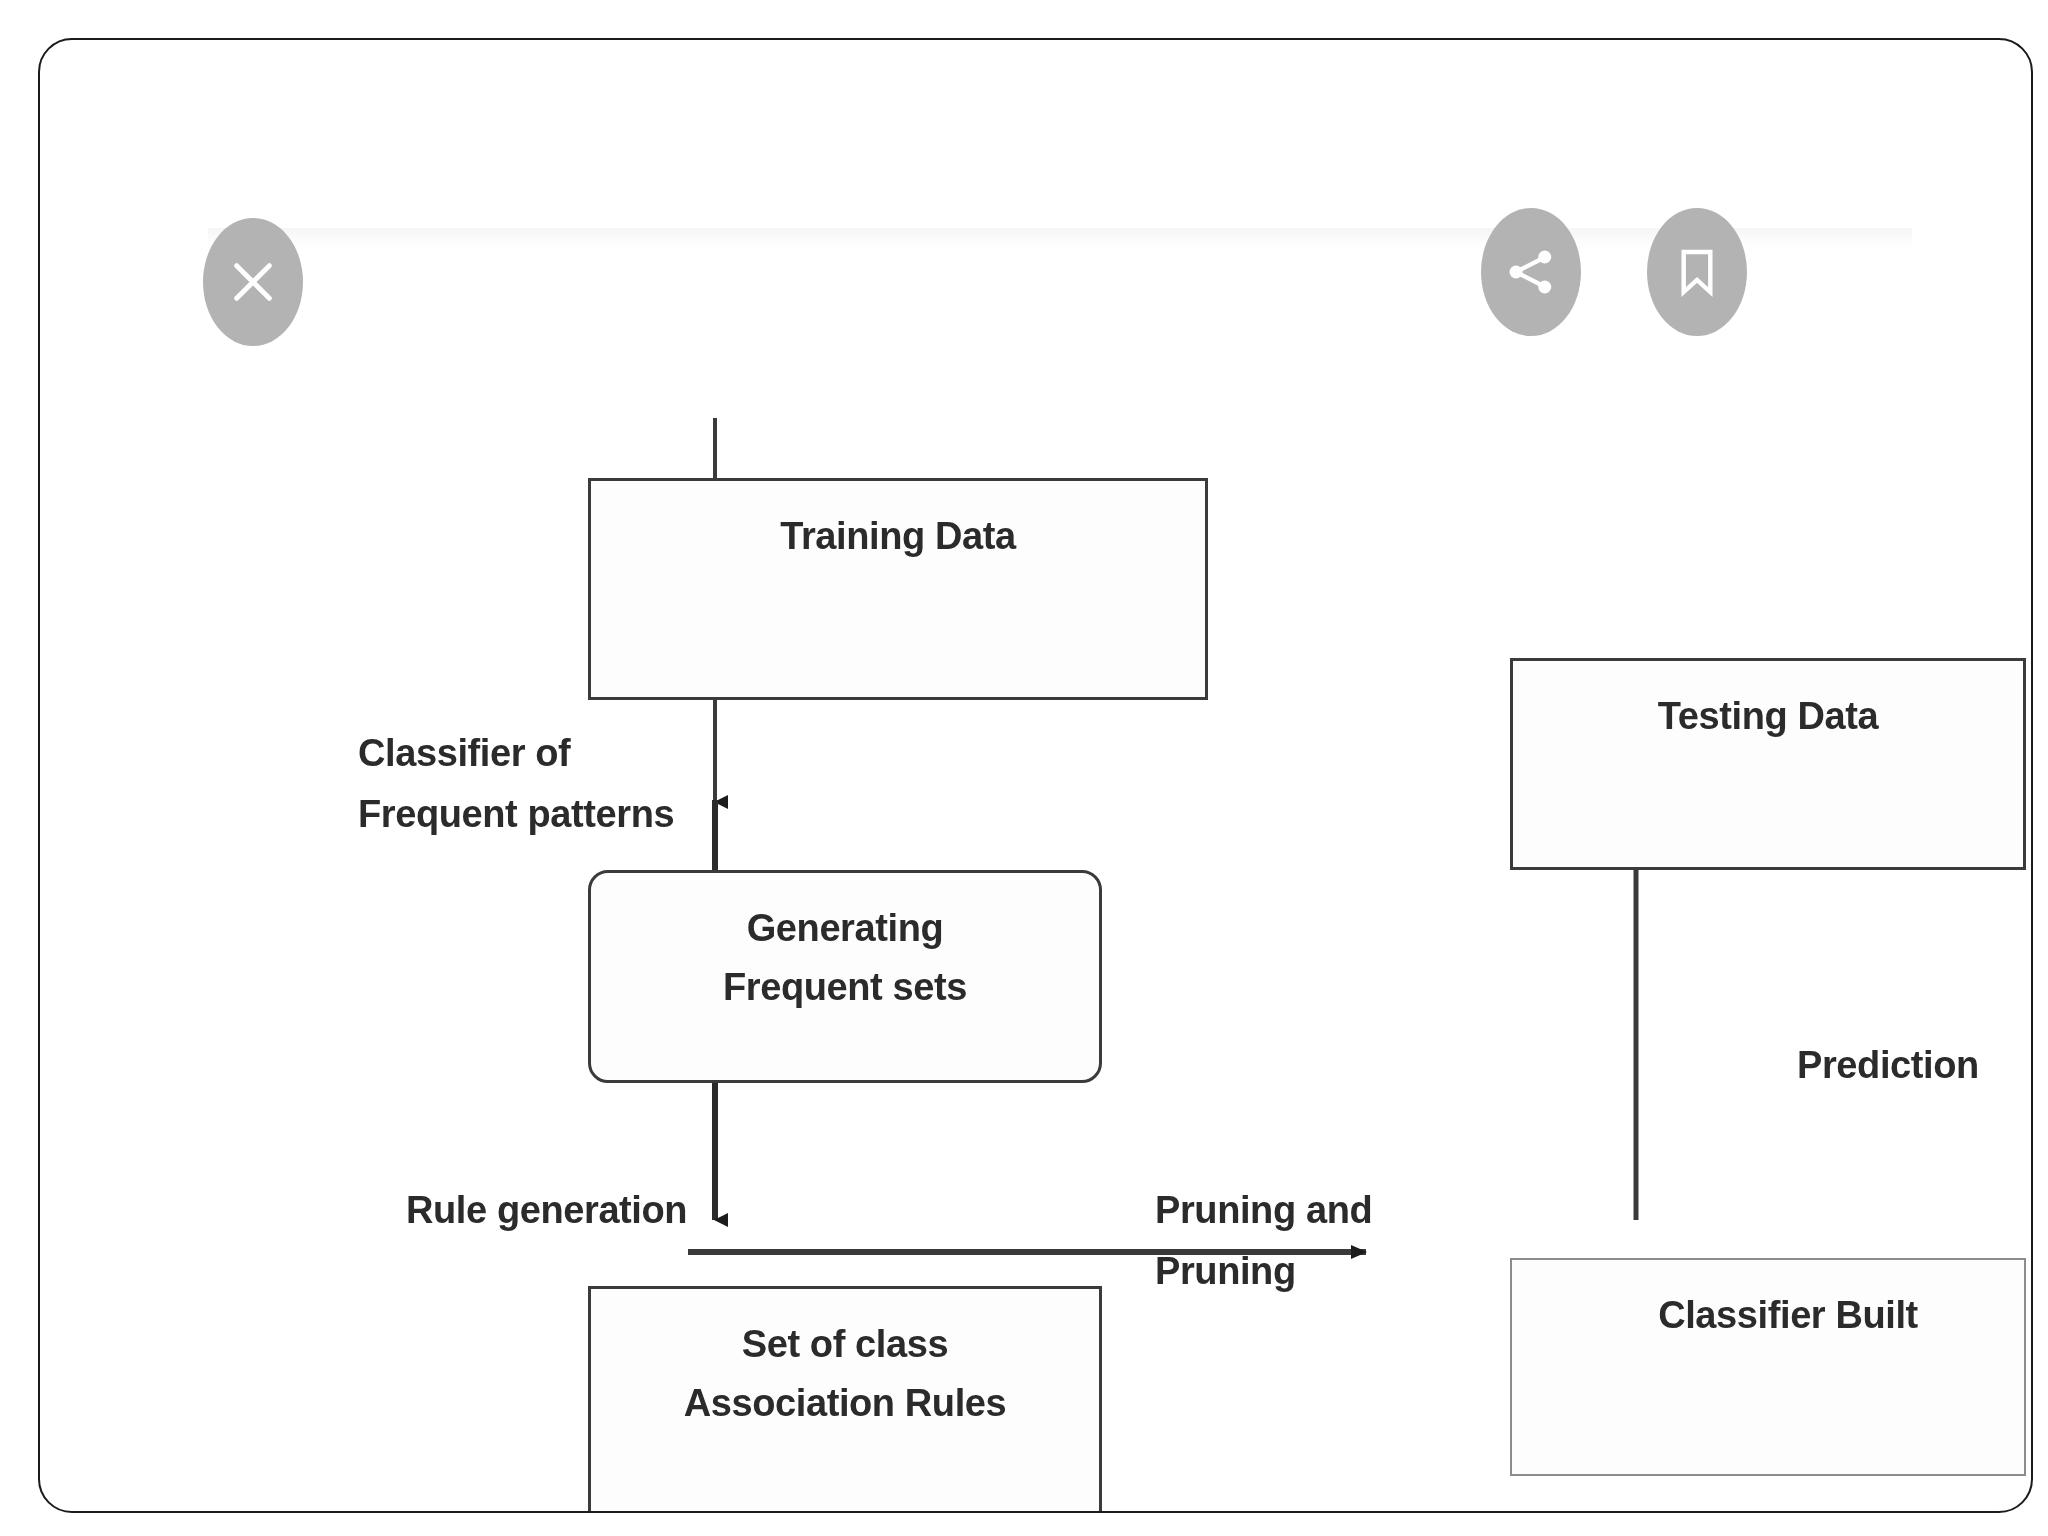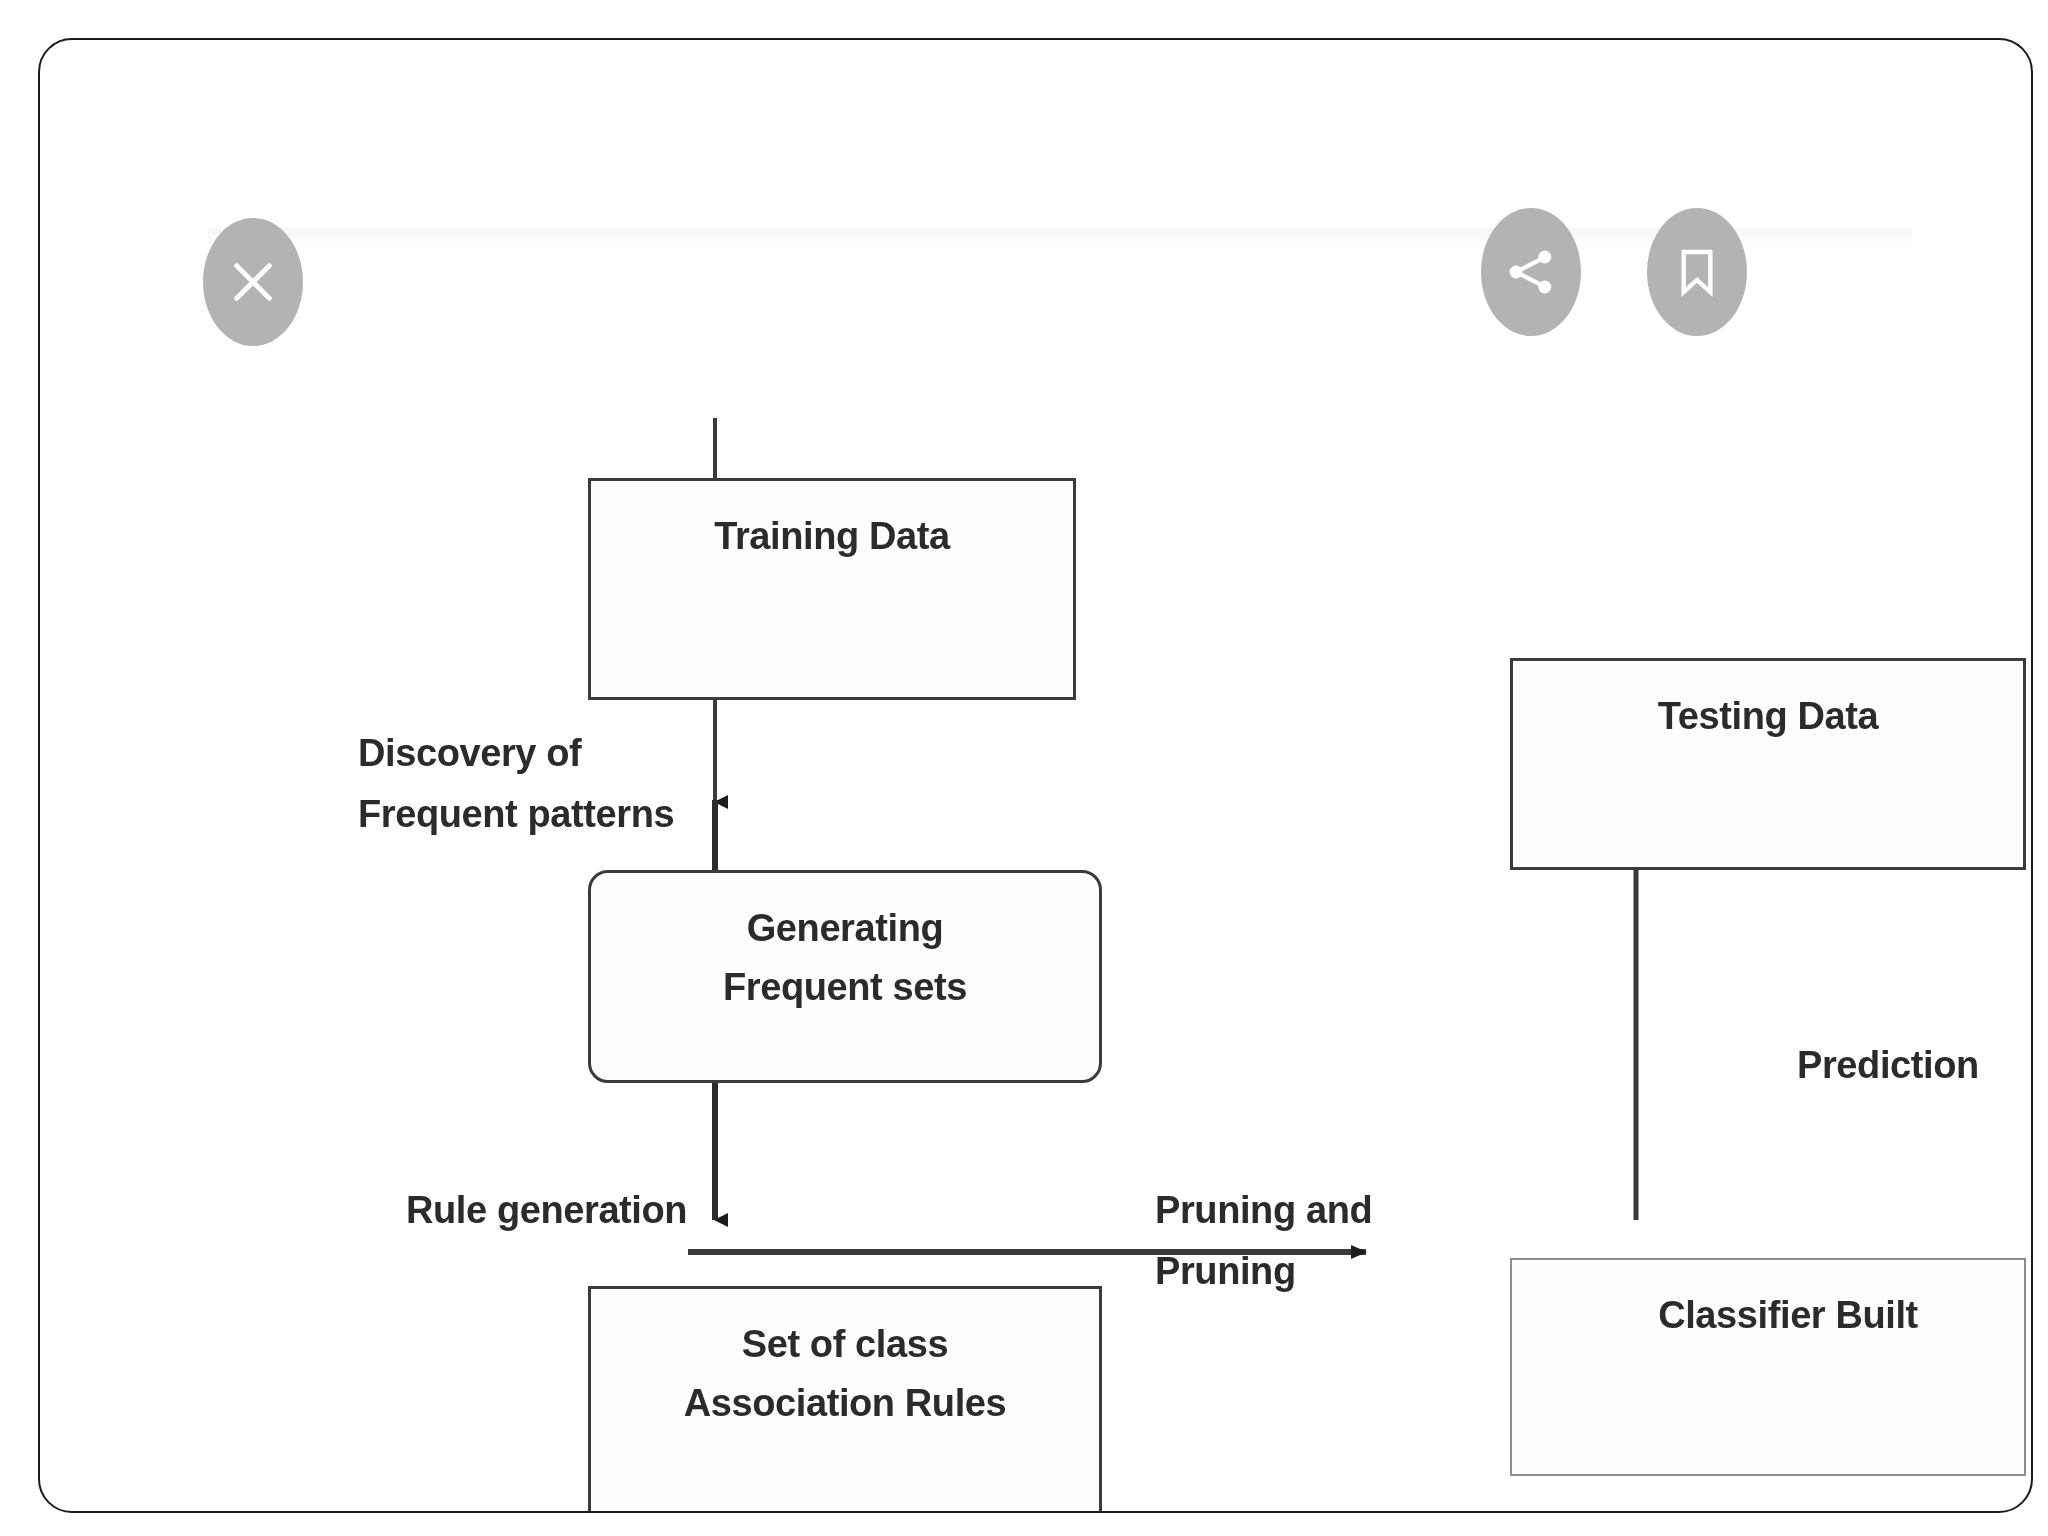--- a/index.html
+++ b/index.html
@@ -78,21 +78,21 @@
 
   .node-line {
     color: #2b2b2b;
     font-size: 38px;
     font-weight: 700;
     letter-spacing: -0.4px;
     line-height: 1.55;
     white-space: nowrap;
   }
 
-  #node-training   { left: 418px;  top: 288px;  width: 488px; height: 222px; }
+  #node-training   { left: 418px;  top: 288px;  width: 620px; height: 222px; }
   #node-generating { left: 418px;  top: 680px;  width: 514px; height: 213px; border-radius: 20px; }
   #node-rules      { left: 418px;  top: 1096px; width: 514px; height: 252px; }
   #node-testing    { left: 1340px; top: 468px;  width: 516px; height: 212px; }
   #node-classifier { left: 1340px; top: 1068px; width: 516px; height: 218px; padding-left: 40px; }
 
   
   .edge-label {
     position: absolute;
     color: #2b2b2b;
     font-size: 38px;
@@ -162,21 +162,21 @@
 
     <div id="node-testing" class="node">
       <span class="node-line">Testing Data</span>
     </div>
 
     <div id="node-classifier" class="node light">
       <span class="node-line">Classifier Built</span>
     </div>
 
     <div id="label-discovery" class="edge-label">
-      <div>Discovery of</div>
+      <div>Classifier of</div>
       <div>Frequent patterns</div>
     </div>
 
     <div id="label-rulegen" class="edge-label">
       <div>Rule generation</div>
     </div>
 
     <div id="label-ranking" class="edge-label">
       <div>Pruning and</div>
       <div>Pruning</div>

